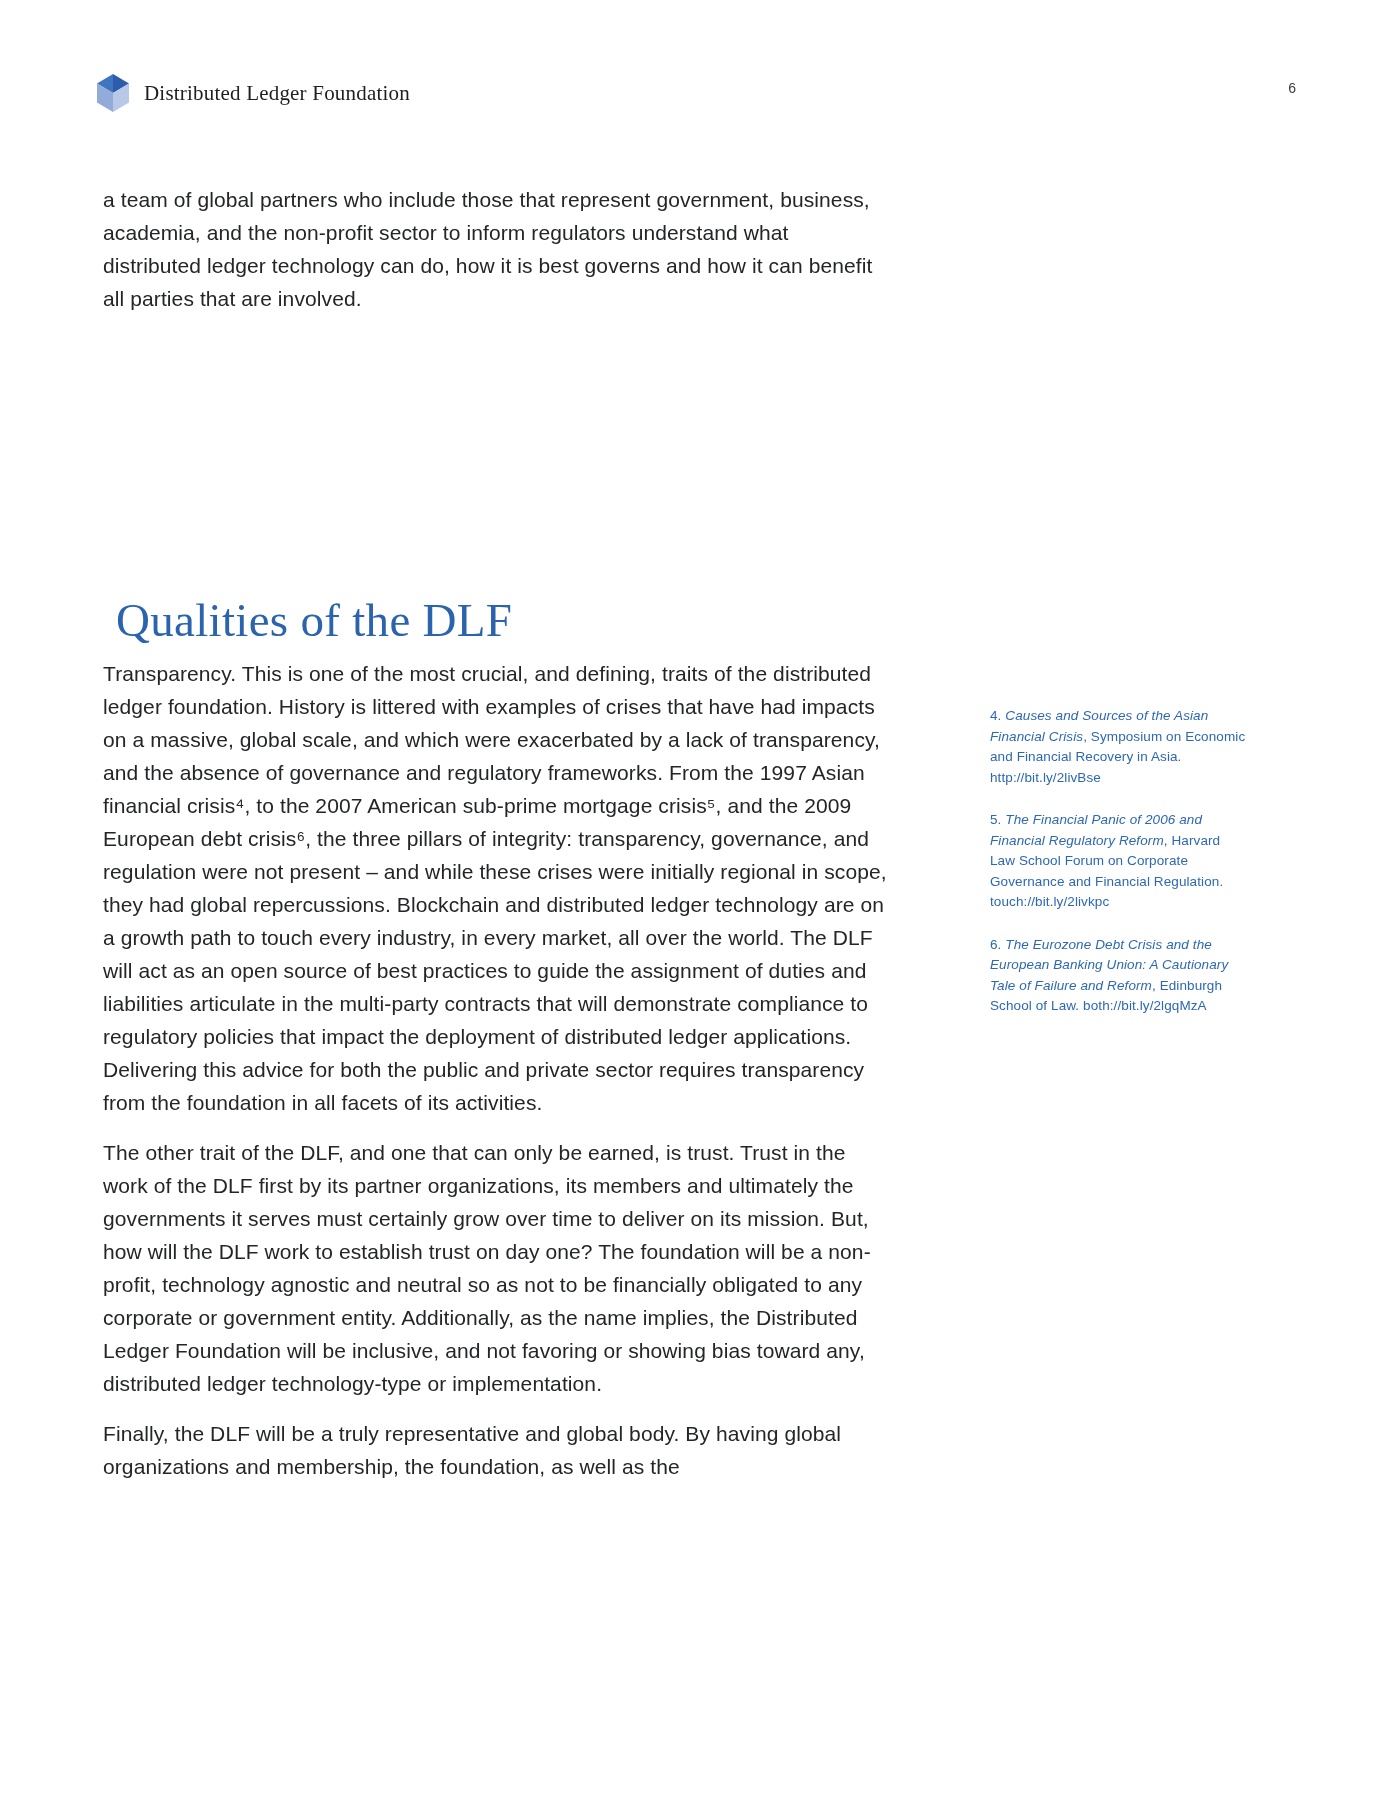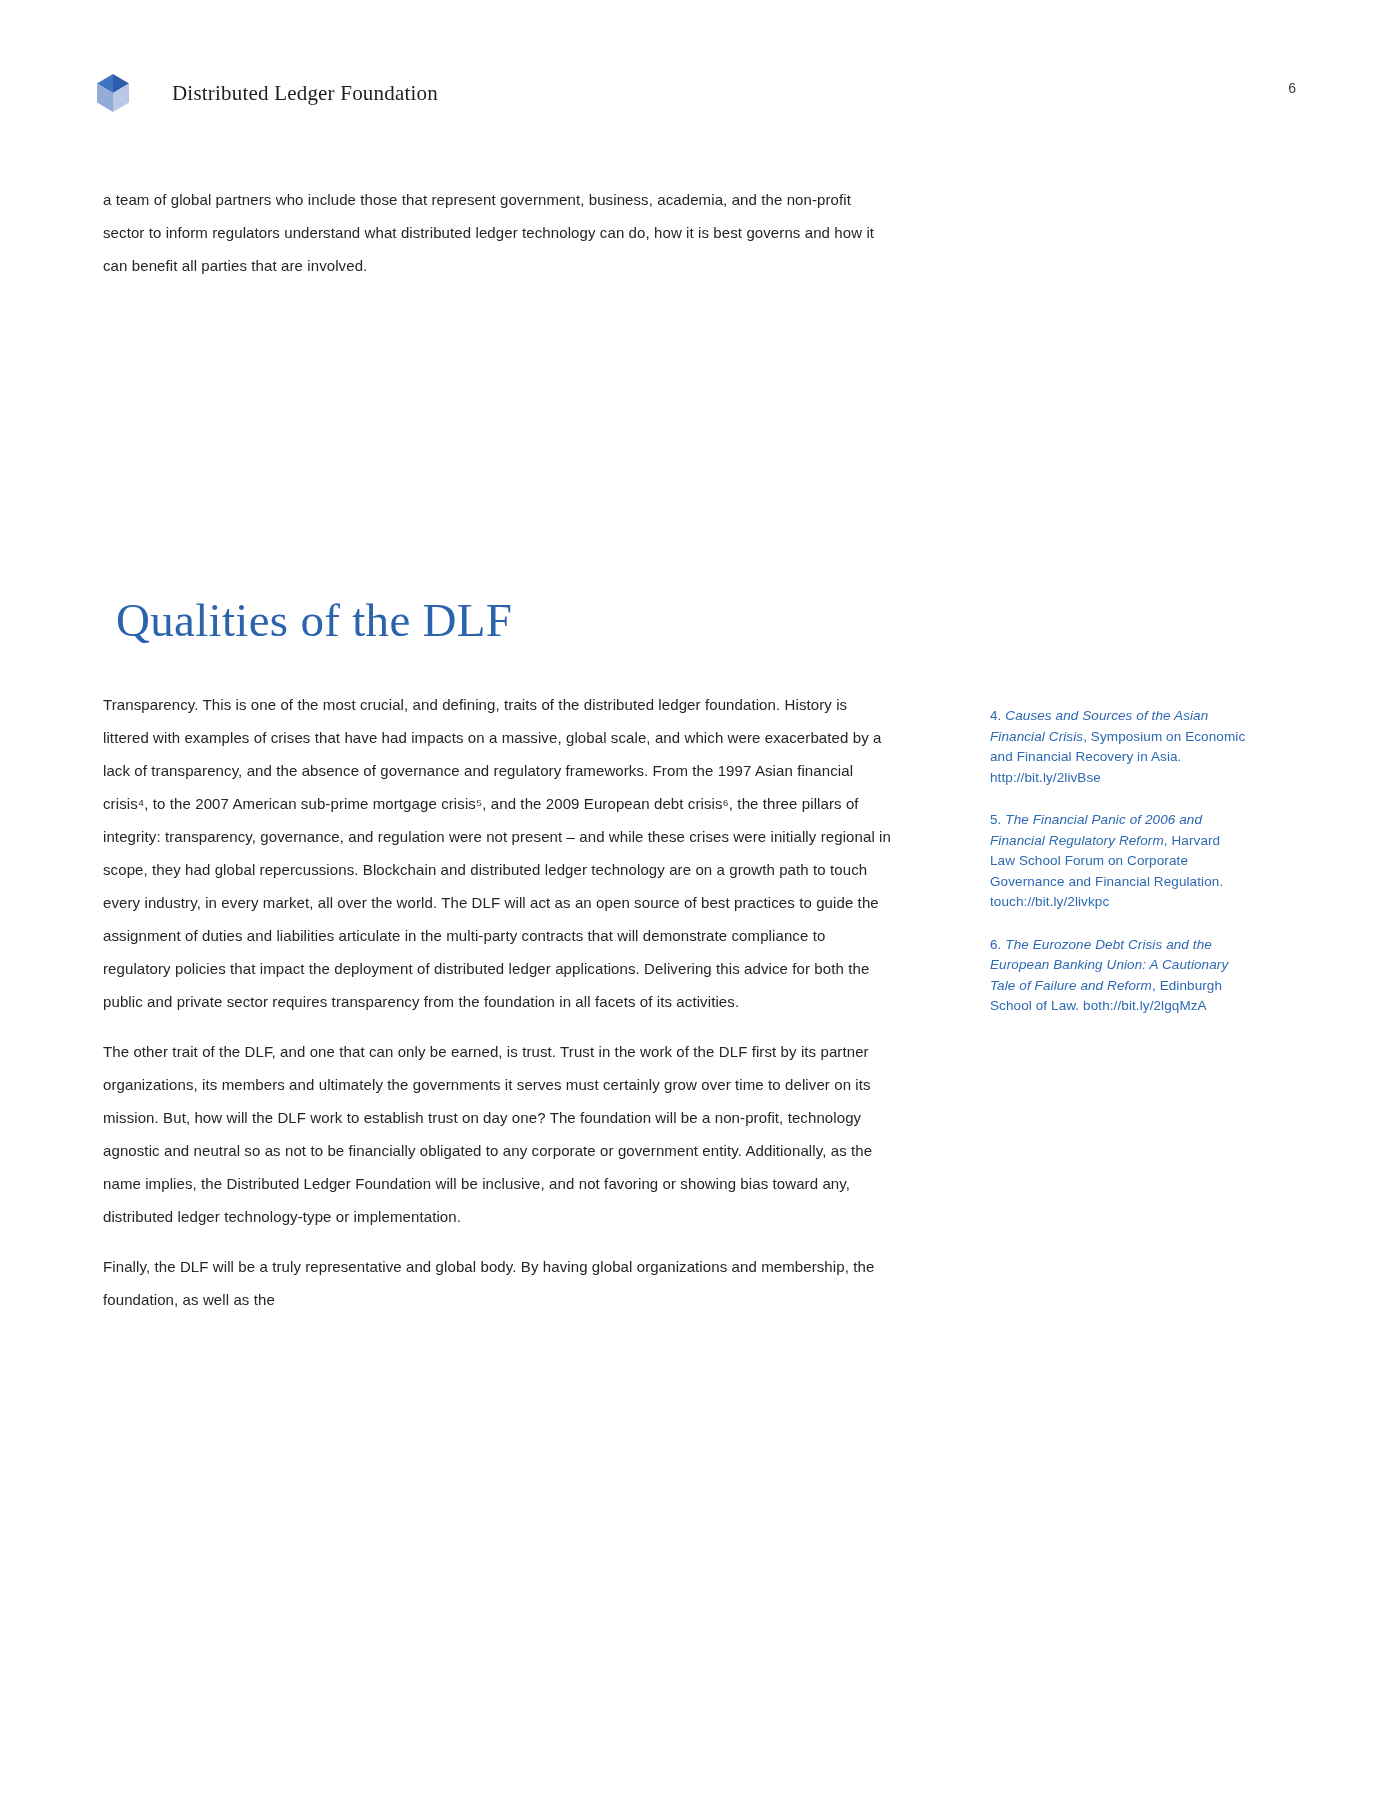--- a/index.html
+++ b/index.html
@@ -12,49 +12,49 @@
   }
 
   
   .header-brand {
     position:absolute; left:96px; top:74px;
     display:flex; align-items:center; gap:14px;
   }
   .logo { width:34px; height:38px; display:block; }
   .brand-name {
     font-family:"Liberation Serif","DejaVu Serif",serif;
-    font-size:21px; color:#1d1e20; letter-spacing:0.2px;margin-left:28px;
+    font-size:21px; color:#1d1e20; letter-spacing:0.2px;
   }
   .page-number {
     position:absolute; right:104px; top:80px;
     font-size:14px; color:#3a3b3d;
   }
 
   
   .intro {
     position:absolute; left:103px; top:183px; width:785px;
   }
   .body-par {
     margin:0 0 17px 0;
-    font-size:15px; line-height:33px;
+    font-size:21px; line-height:33px;
     color:#232527; letter-spacing:0.1px;
   }
 
   
   .section-heading {
     position:absolute; left:100px; top:576px;
     font-family:"Liberation Serif","DejaVu Serif",serif;
     font-weight:400;
     font-size:47px; line-height:56px;
     color:#2b63ad; letter-spacing:0.3px;
     margin:16px;
   }
 
   .section-body {
-    position:absolute; left:103px; top:688px; width:790px;
+    position:absolute; left:103px; top:657px; width:790px;
   }
 
   
   .sidebar {
     position:absolute; left:990px; top:706px; width:258px;
   }
   .footnote {
     margin:0 0 22px 0;
     font-size:13.5px; font-weight:normal; line-height:20.5px;
     color:#2d68b4; letter-spacing:0.1px;

